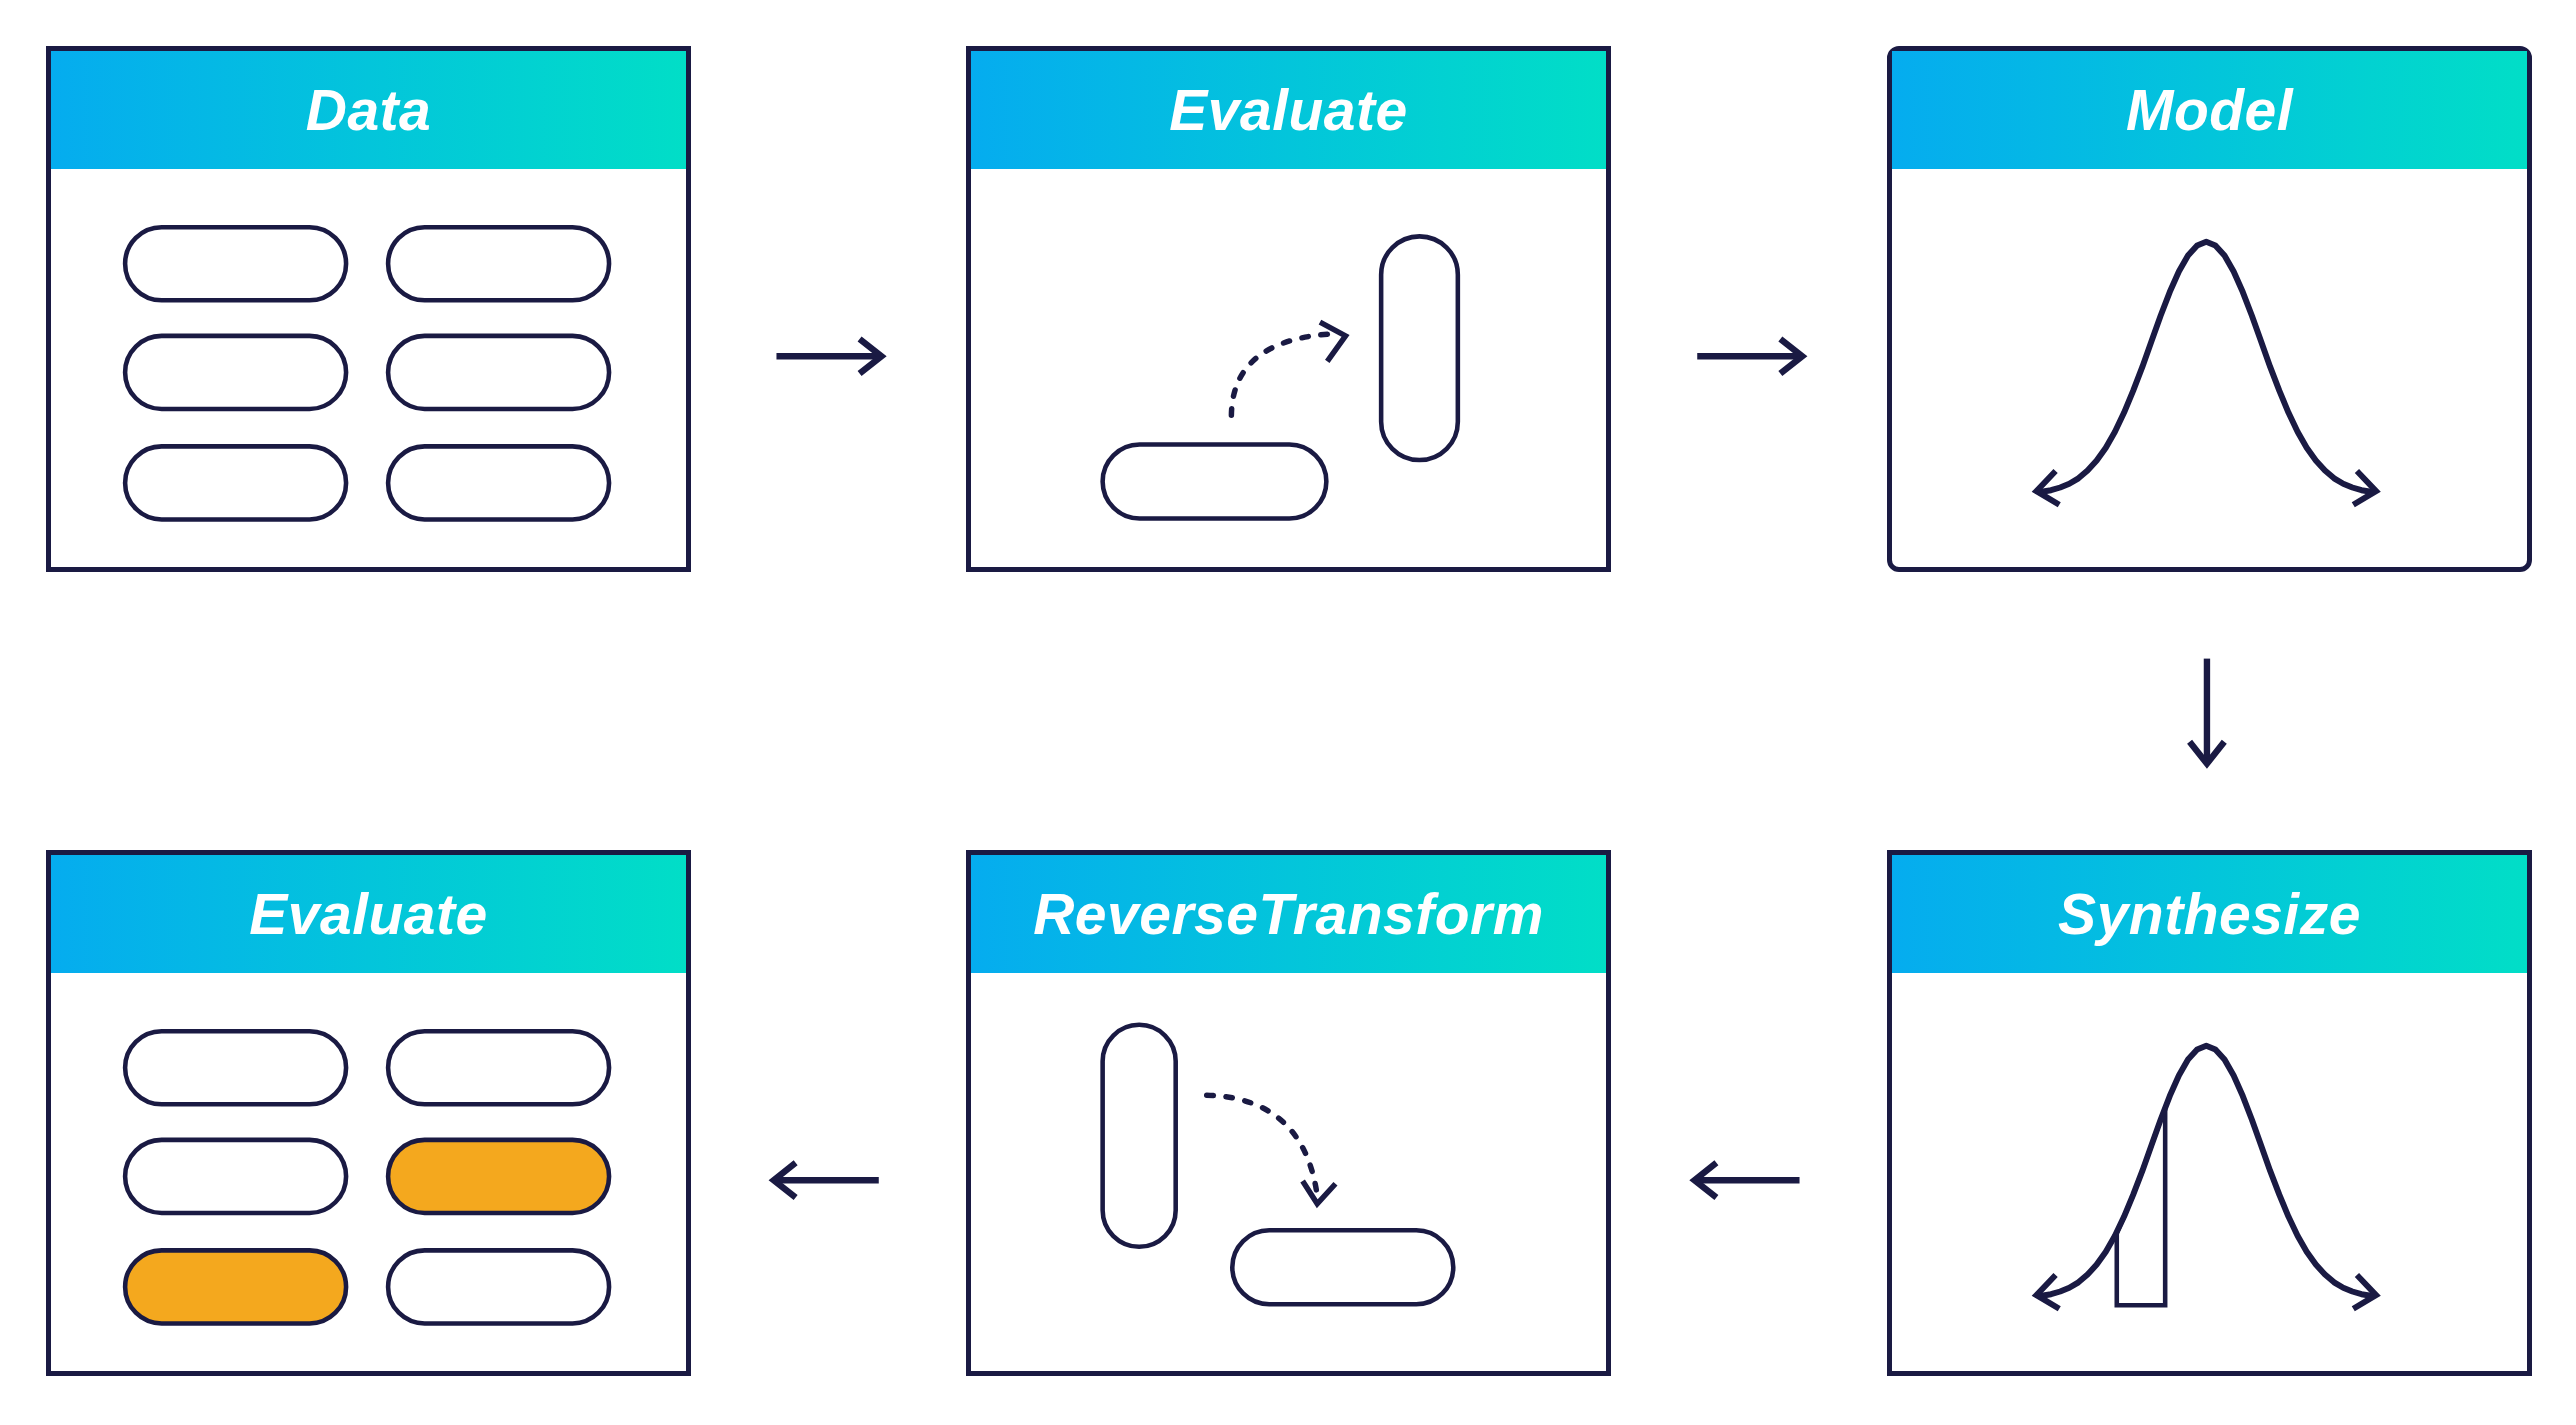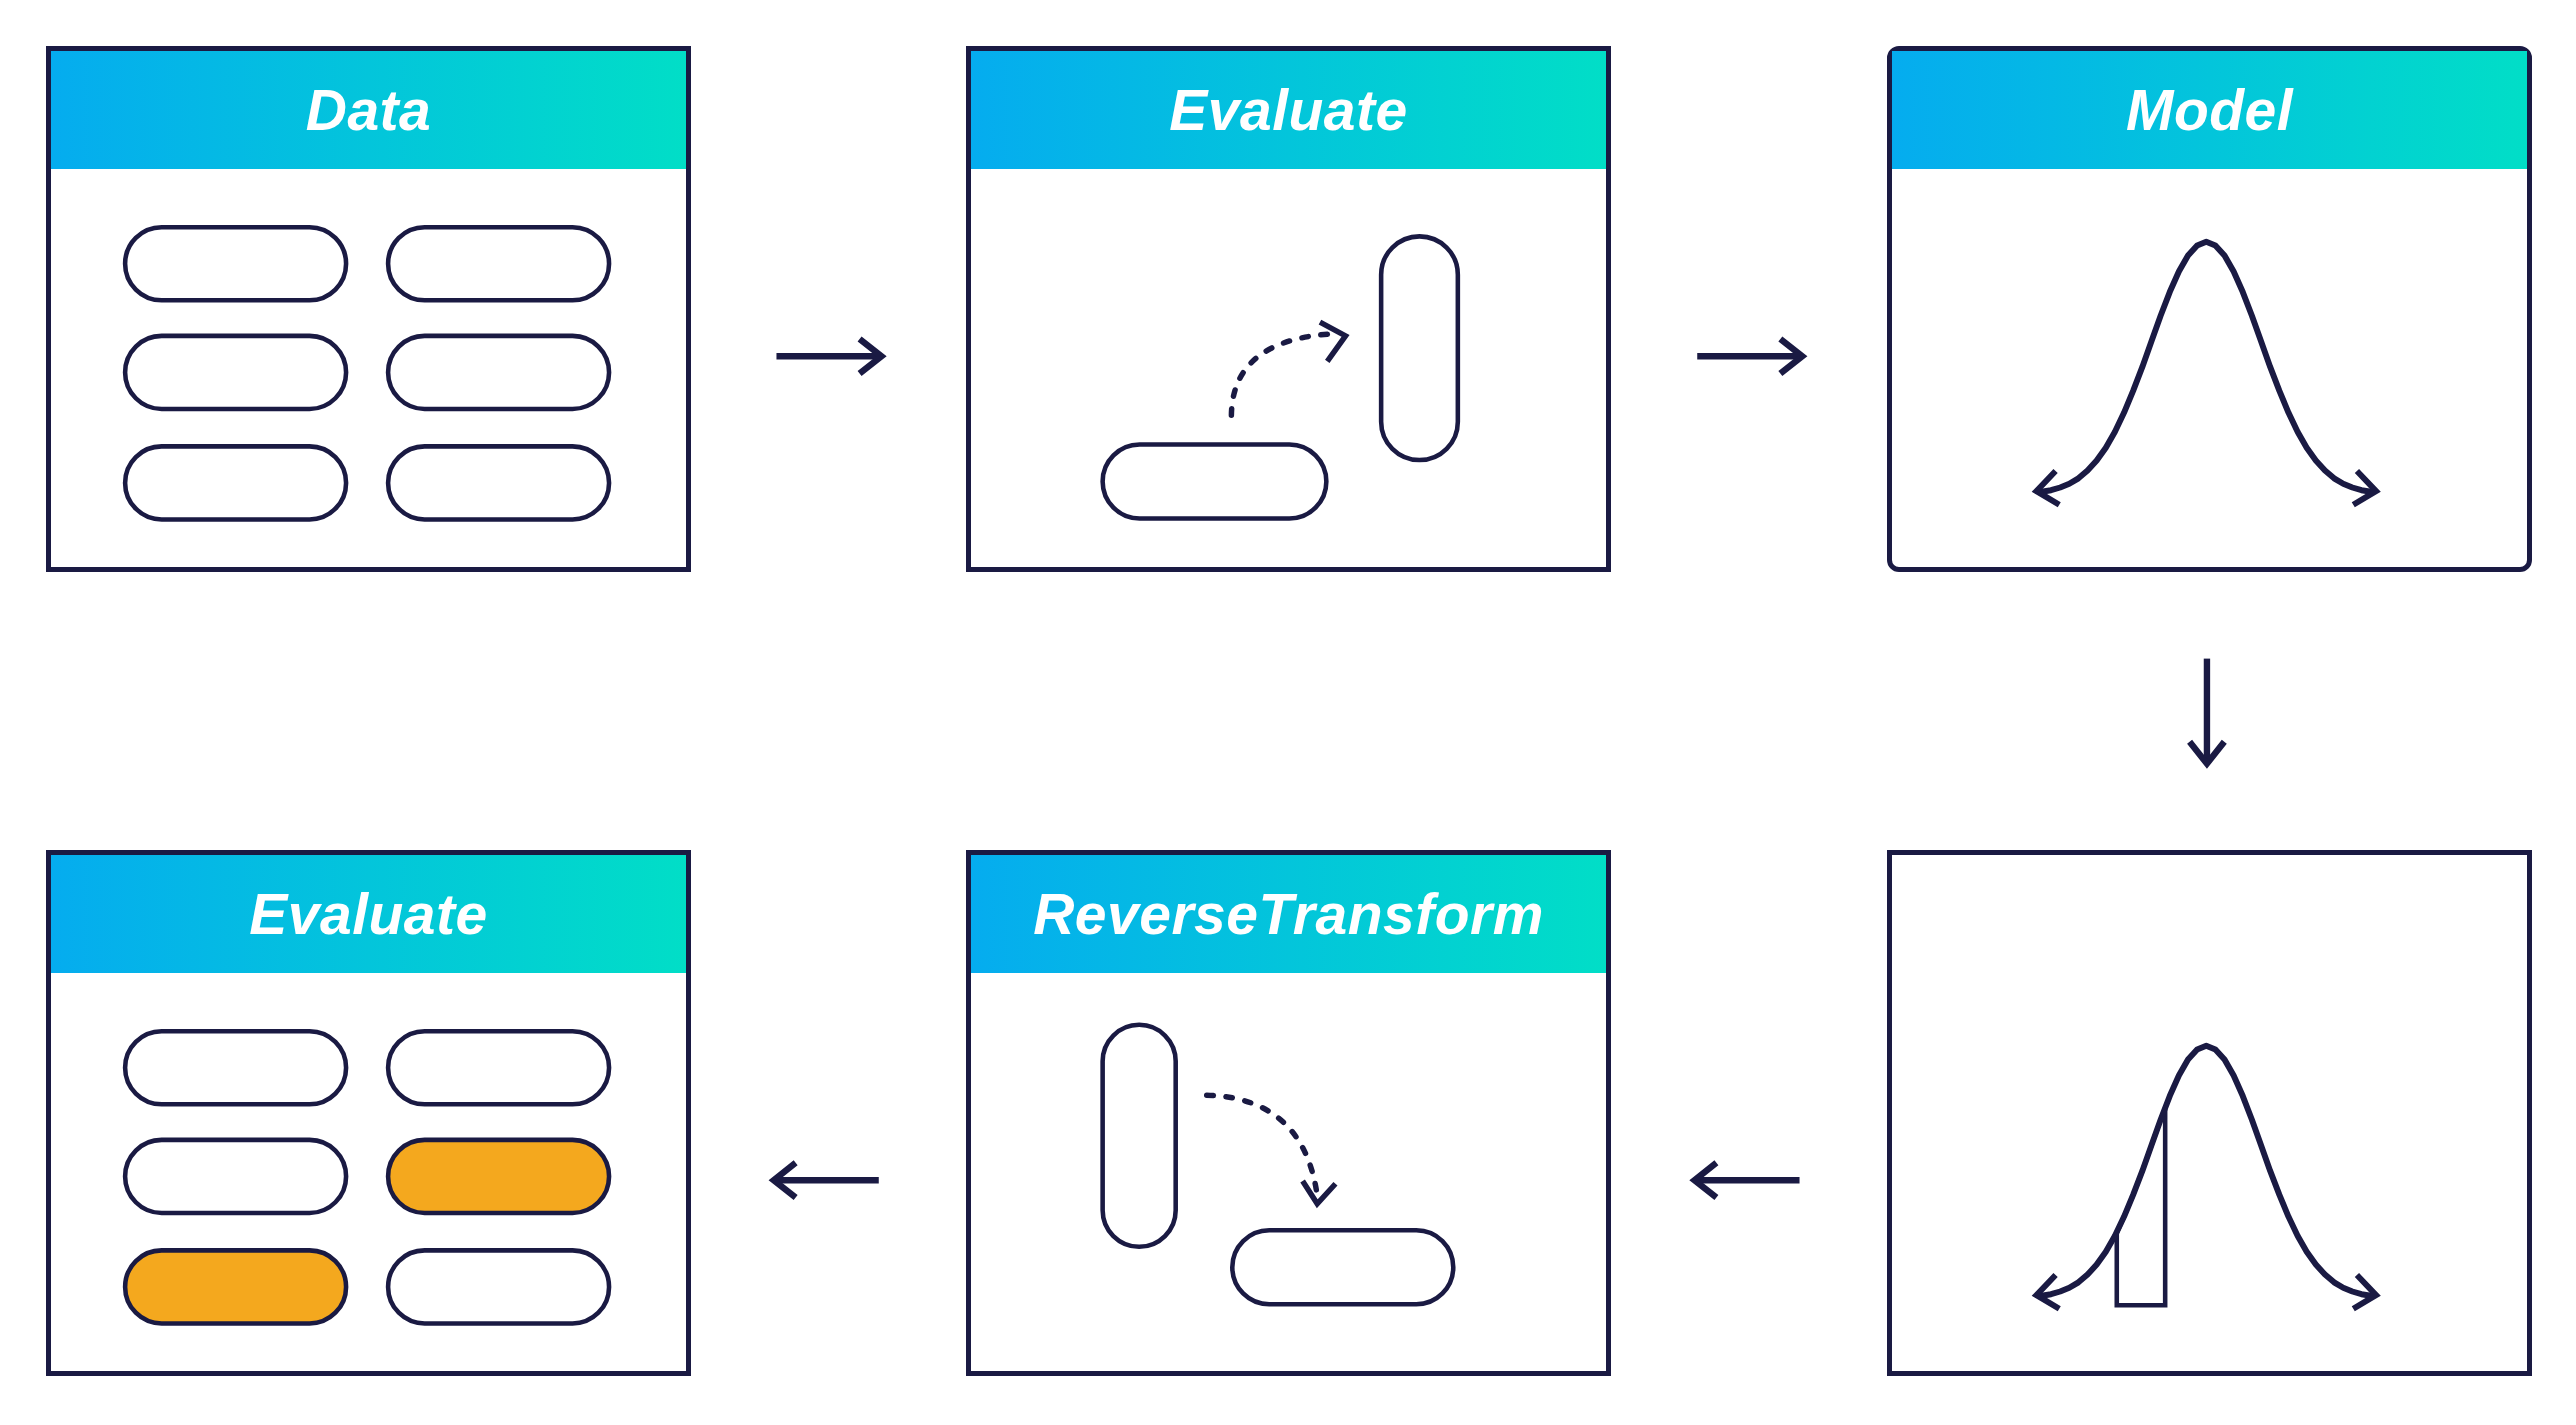--- a/index.html
+++ b/index.html
@@ -74,20 +74,23 @@
       <span class="box-title">Model</span>
     </div>
     <svg class="icon-svg" viewBox="6 6 694 564">
       <path class="stroke" stroke-width="6.5" stroke-linejoin="round" stroke-linecap="round" d="M 168 489 L 180 487 L 190 484 L 200 480 L 210 474 L 220 465.5 L 230 454.5 L 240 440.5 L 250 423 L 260 402 L 270 378 L 280 352 L 290 324 L 300 296 L 310 270 L 320 247.5 L 330 230 L 340 219 L 350 215 L 360 219 L 370 230 L 380 247.5 L 390 270 L 400 296 L 410 324 L 420 352 L 430 378 L 440 402 L 450 423 L 460 440.5 L 470 454.5 L 480 465.5 L 490 474 L 500 480 L 510 484 L 520 487 L 532 489"></path>
       <path d="M 185 466 L 164 488 L 189 503" class="stroke" stroke-width="6.5" stroke-linejoin="miter"></path>
       <path d="M 515 466 L 536 488 L 511 503" class="stroke" stroke-width="6.5" stroke-linejoin="miter"></path>
     </svg>
   </div>
 
   <div class="box pos-synthesize">
+    <div class="box-header">
+      <span class="box-title">Synthesize</span>
+    </div>
     <svg class="icon-svg" viewBox="6 6 694 564">
       <path class="stroke" stroke-width="5" stroke-linejoin="miter" d="M 252 499 L 252 420 L 260 402 L 270 378 L 280 352 L 290 324 L 300 296 L 305 283 L 305 499 Z" fill="#F4A81E"></path>
       <path class="stroke" stroke-width="6.5" stroke-linejoin="round" stroke-linecap="round" d="M 168 489 L 180 487 L 190 484 L 200 480 L 210 474 L 220 465.5 L 230 454.5 L 240 440.5 L 250 423 L 260 402 L 270 378 L 280 352 L 290 324 L 300 296 L 310 270 L 320 247.5 L 330 230 L 340 219 L 350 215 L 360 219 L 370 230 L 380 247.5 L 390 270 L 400 296 L 410 324 L 420 352 L 430 378 L 440 402 L 450 423 L 460 440.5 L 470 454.5 L 480 465.5 L 490 474 L 500 480 L 510 484 L 520 487 L 532 489"></path>
       <path d="M 185 466 L 164 488 L 189 503" class="stroke" stroke-width="6.5" stroke-linejoin="miter"></path>
       <path d="M 515 466 L 536 488 L 511 503" class="stroke" stroke-width="6.5" stroke-linejoin="miter"></path>
     </svg>
   </div>
 
   <div class="box pos-reverse">
     <div class="box-header">

